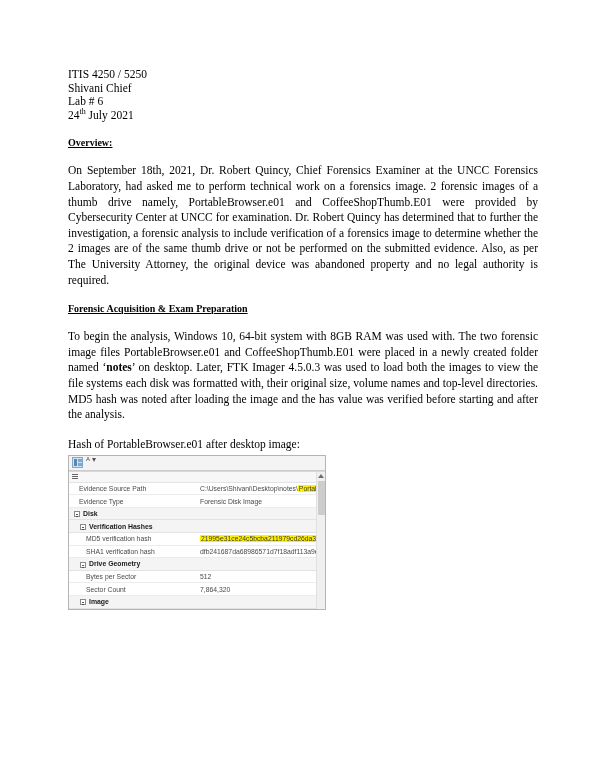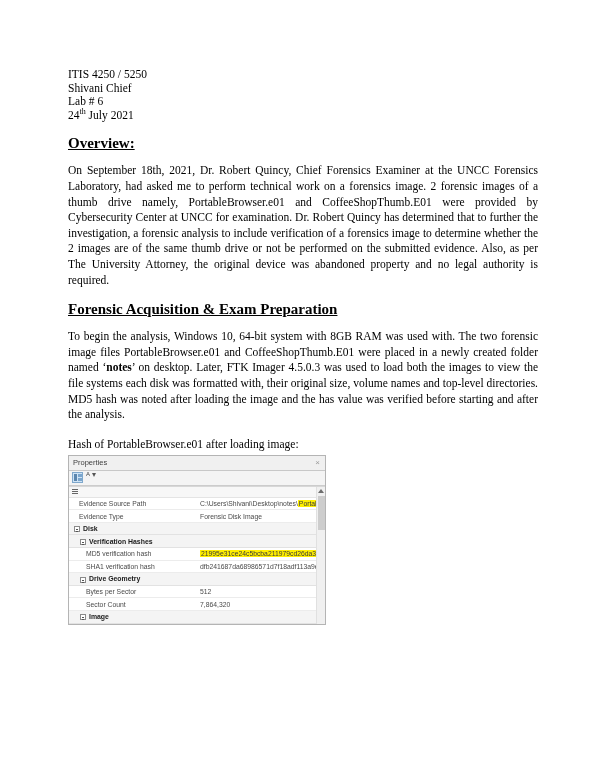--- a/index.html
+++ b/index.html
@@ -36,21 +36,21 @@
   .headerblock {
     font-size: 11.5px;
     line-height: 13.6px;
     margin-bottom: 14px;
   }
   .headerblock div { white-space: pre; }
   .ordinal { font-size: 8px; vertical-align: super; line-height: 0; }
 
   
   h2.sec {
-    font-size: 15px;
+    font-size: 10px;
     font-weight: bold;
     text-decoration: underline;
     margin: 0 0 13px 0;
     padding: 0;
     line-height: 14px;
   }
 
   
   p.body {
     font-size: 11.5px;
@@ -267,28 +267,24 @@
       <div>Lab # 6</div>
       <div><span>24</span><span class="ordinal">th</span><span> July 2021</span></div>
     </div>
 
     <h2 class="sec">Overview: </h2>
     <p class="body">On September 18th, 2021, Dr. Robert Quincy, Chief Forensics Examiner at the UNCC Forensics Laboratory, had asked me to perform technical work on a forensics image. 2 forensic images of a thumb drive namely, PortableBrowser.e01 and CoffeeShopThumb.E01 were provided by Cybersecurity Center at UNCC for examination. Dr. Robert Quincy has determined that to further the investigation, a forensic analysis to include verification of a forensics image to determine whether the 2 images are of the same thumb drive or not be performed on the submitted evidence. Also, as per The University Attorney, the original device was abandoned property and no legal authority is required.</p>
 
     <h2 class="sec">Forensic Acquisition &amp; Exam Preparation</h2>
     <p class="body"><span>To begin the analysis, Windows 10, 64-bit system with 8GB RAM was used with. The two forensic image files PortableBrowser.e01 and CoffeeShopThumb.E01 were placed in a newly created folder named ‘</span><b>notes</b><span>’ on desktop. Later, FTK Imager 4.5.0.3 was used to load both the images to view the file systems each disk was formatted with, their original size, volume names and top-level directories. MD5 hash was noted after loading the image and the has value was verified before starting and after the analysis.</span></p>
 
-    <p class="caption">Hash of PortableBrowser.e01 after loading image:</p>
+    <p class="caption">Hash of PortableBrowser.e01 after desktop image:</p>
 
     <div class="ftk-window">
 
-      <div class="ftk-titlebar">
-        <span class="ftk-title">Properties</span>
-        <span class="ftk-close">×</span>
-      </div>
 
       <div class="ftk-toolbar">
         <span class="tb-icon cat"></span>
         <span class="tb-icon sort"></span>
       </div>
 
       <div class="ftk-grid-wrap">
         <table class="ftk-grid">
           <tbody>
             <tr class="toprow">

